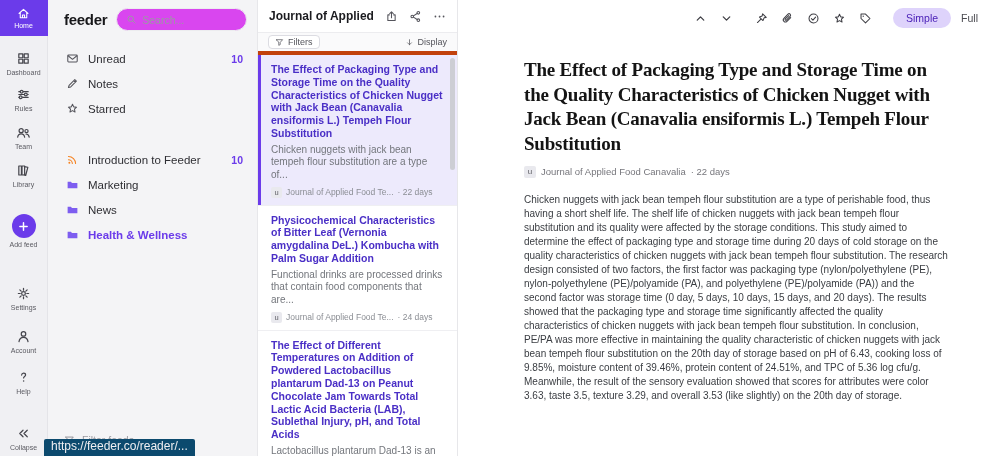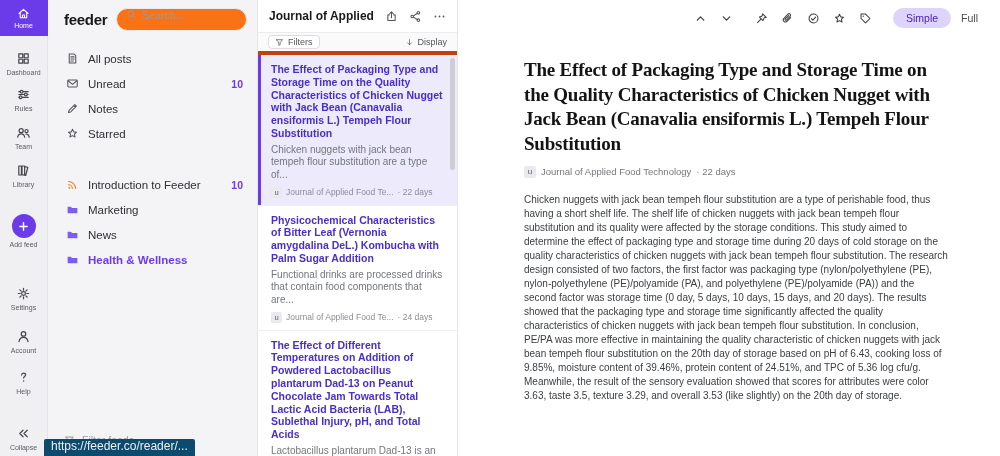--- a/index.html
+++ b/index.html
@@ -20,21 +20,21 @@
   .add-circle { width:24px; height:24px; border-radius:50%; background:var(--accent,#6b3bea);
     color:#fff; display:flex; align-items:center; justify-content:center; }
   .add-circle .ic { width:13px; height:13px; color:#fff; }
   .rail-collapse { margin-top:auto; margin-bottom:5px; }
 
   
   .sidebar { width:210px; background:#f4f4f6; border-right:1px solid #e7e7ea;
     display:flex; flex-direction:column; flex:none; }
   .sidebar-top { display:flex; align-items:center; gap:9px; padding:8px 10px 8px 16px; }
   .logo { font-size:15px; font-weight:bold; letter-spacing:-0.3px; color:#17171a; cursor:pointer; }
-  .search-pill { flex:1; display:flex; align-items:flex-start; gap:5px; background:#f97316;
+  .search-pill { flex:1; display:flex; align-items:center; gap:5px; background:#d946ef;
     border:1px solid #ececef; border-radius:13px; height:23px; padding:0 9px; }
   .search-pill .ic { width:11px; height:11px; color:#9a9aa1; flex:none; }
   .search-input, .filter-input { border:none; outline:none; background:transparent;
     font-size:10.5px; color:#333; width:100%; font-family:inherit; }
   input::placeholder { color:#9a9aa1; }
   .menu { padding-top:7px; }
   .menu-item { display:flex; align-items:center; gap:9px; height:25px;
     padding:0 14px 0 18px; font-size:11.5px; color:#2f2f34; cursor:pointer; }
   .menu-item .ic { width:13px; height:13px; color:#55555c; flex:none; }
   .badge { margin-left:auto; color:var(--accent,#6b3bea); font-size:10.5px; font-weight:bold; }
@@ -211,28 +211,20 @@
               <path d="M10 10l3.3 3.3"></path>
             </svg>
           </span>
         <input class="search-input" placeholder="Search..." style="">
       </div>
     </div>
     <div class="menu">
       <div class="menu-item">
         <span class="ic">
             <svg viewBox="0 0 16 16" fill="none" stroke="currentColor" stroke-width="1.3" stroke-linecap="round" stroke-linejoin="round">
-              <path d="M4 2.5h6l2 2v9H4zM6 6h4M6 8.5h4M6 11h3"></path>
-            </svg>
-          </span>
-        <span>All posts</span>
-      </div>
-      <div class="menu-item">
-        <span class="ic">
-            <svg viewBox="0 0 16 16" fill="none" stroke="currentColor" stroke-width="1.3" stroke-linecap="round" stroke-linejoin="round">
               <rect x="2.2" y="3.8" width="11.6" height="8.4" rx="1"></rect>
               <path d="M2.6 4.6L8 9l5.4-4.4"></path>
             </svg>
           </span>
         <span>Unread</span>
         <span class="badge">10</span>
       </div>
       <div class="menu-item">
         <span class="ic">
             <svg viewBox="0 0 16 16" fill="none" stroke="currentColor" stroke-width="1.3" stroke-linecap="round" stroke-linejoin="round">
@@ -408,21 +400,21 @@
         </span>
       <div class="seg">
         <span class="seg-simple">Simple</span>
         <span class="seg-full">Full</span>
       </div>
     </div>
     <article class="reader">
       <h1 class="reader-title">The Effect of Packaging Type and Storage Time on the Quality Characteristics of Chicken Nugget with Jack Bean (Canavalia ensiformis L.) Tempeh Flour Substitution</h1>
       <div class="reader-meta">
         <span class="favicon">u</span>
-        <span>Journal of Applied Food Technology</span>
+        <span>Journal of Applied Food Canavalia</span>
         <span class="age">22 days</span>
       </div>
       <p class="reader-body">Chicken nuggets with jack bean tempeh flour substitution are a type of perishable food, thus having a short shelf life. The shelf life of chicken nuggets with jack bean tempeh flour substitution and its quality were affected by the storage conditions. This study aimed to determine the effect of packaging type and storage time during 20 days of cold storage on the quality characteristics of chicken nuggets with jack bean tempeh flour substitution. The research design consisted of two factors, the first factor was packaging type (nylon/polyethylene (PE), nylon-polyethylene (PE)/polyamide (PA), and polyethylene (PE)/polyamide (PA)) and the second factor was storage time (0 day, 5 days, 10 days, 15 days, and 20 days). The results showed that the packaging type and storage time significantly affected the quality characteristics of chicken nuggets with jack bean tempeh flour substitution. In conclusion, PE/PA was more effective in maintaining the quality characteristic of chicken nuggets with jack bean tempeh flour substitution on the 20th day of storage based on pH of 6.43, cooking loss of 9.85%, moisture content of 39.46%, protein content of 24.51%, and TPC of 5.36 log cfu/g. Meanwhile, the result of the sensory evaluation showed that scores for attributes were color 3.63, taste 3.5, texture 3.29, and overall 3.53 (like slightly) on the 20th day of storage.</p>
     </article>
   </main>
 </div>
 
 <div class="urlbar">https://feeder.co/reader/...</div>
 
 </body></html>

